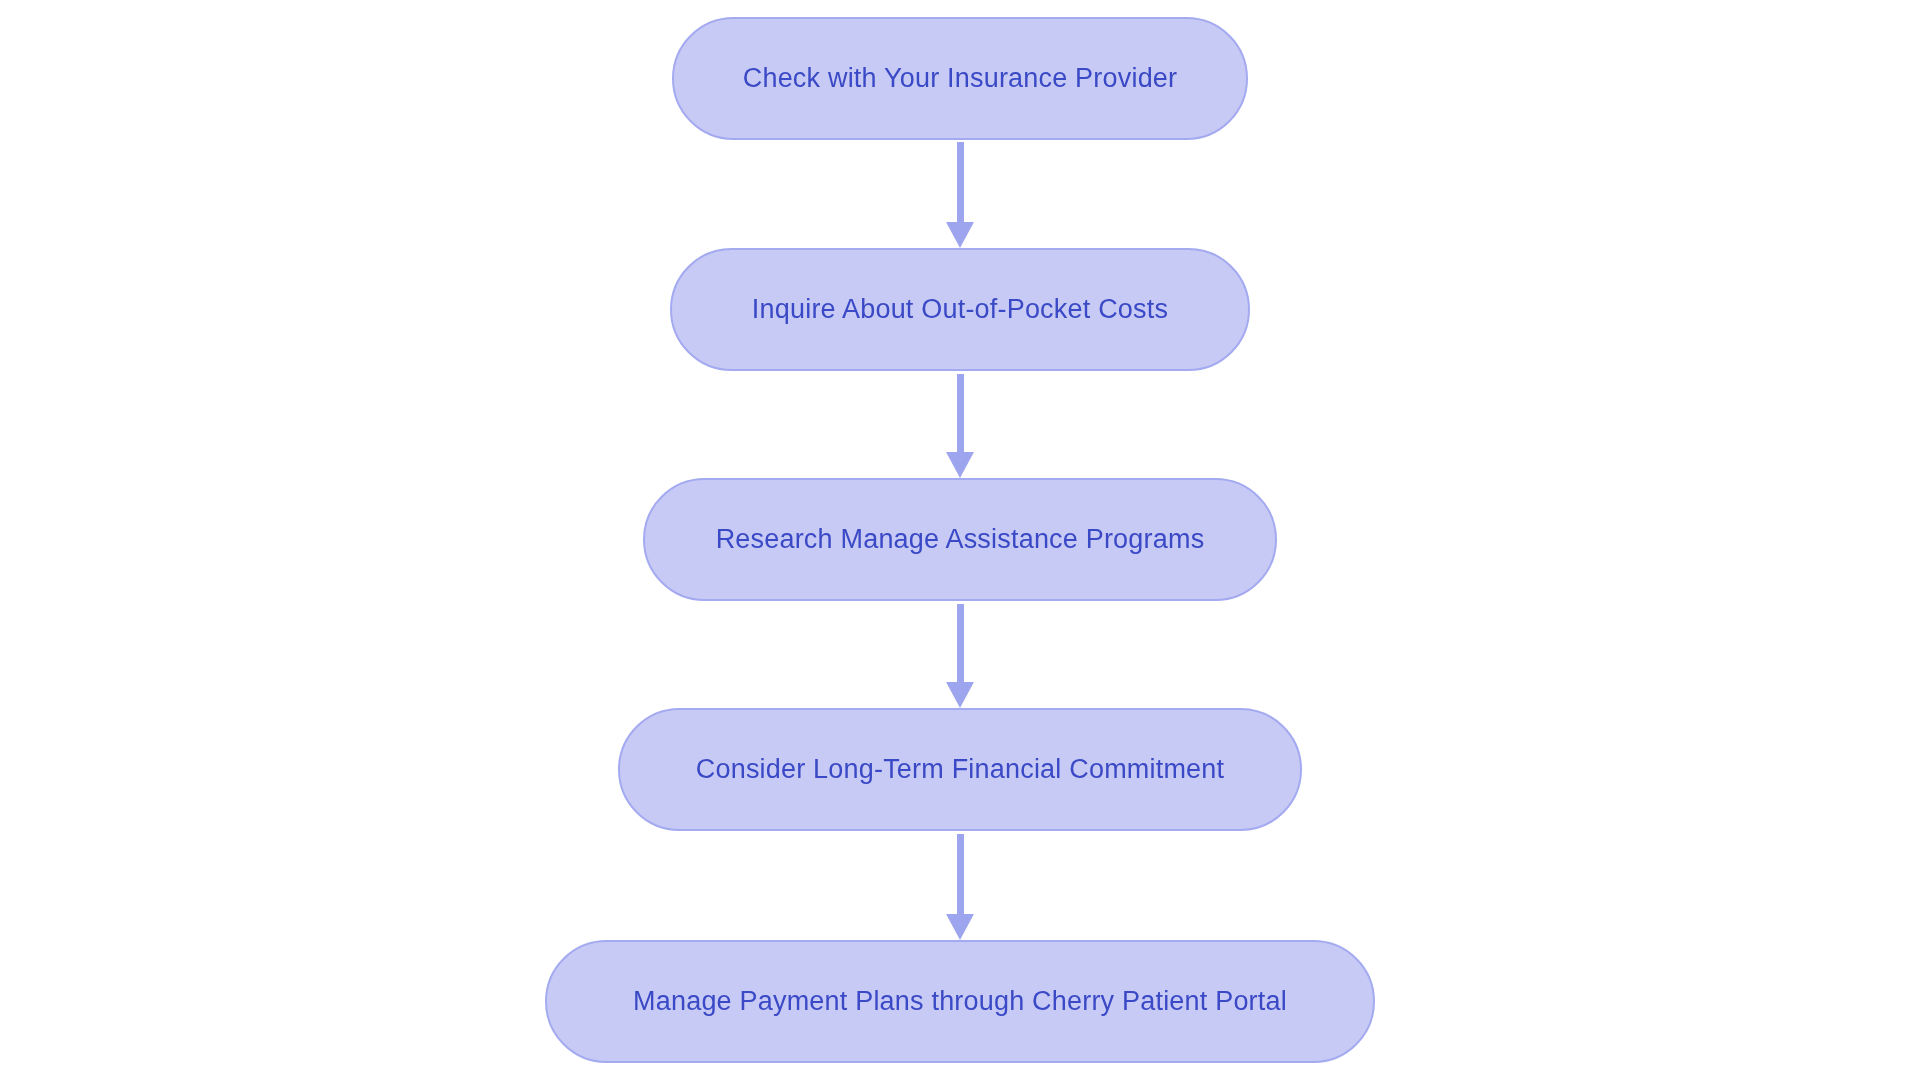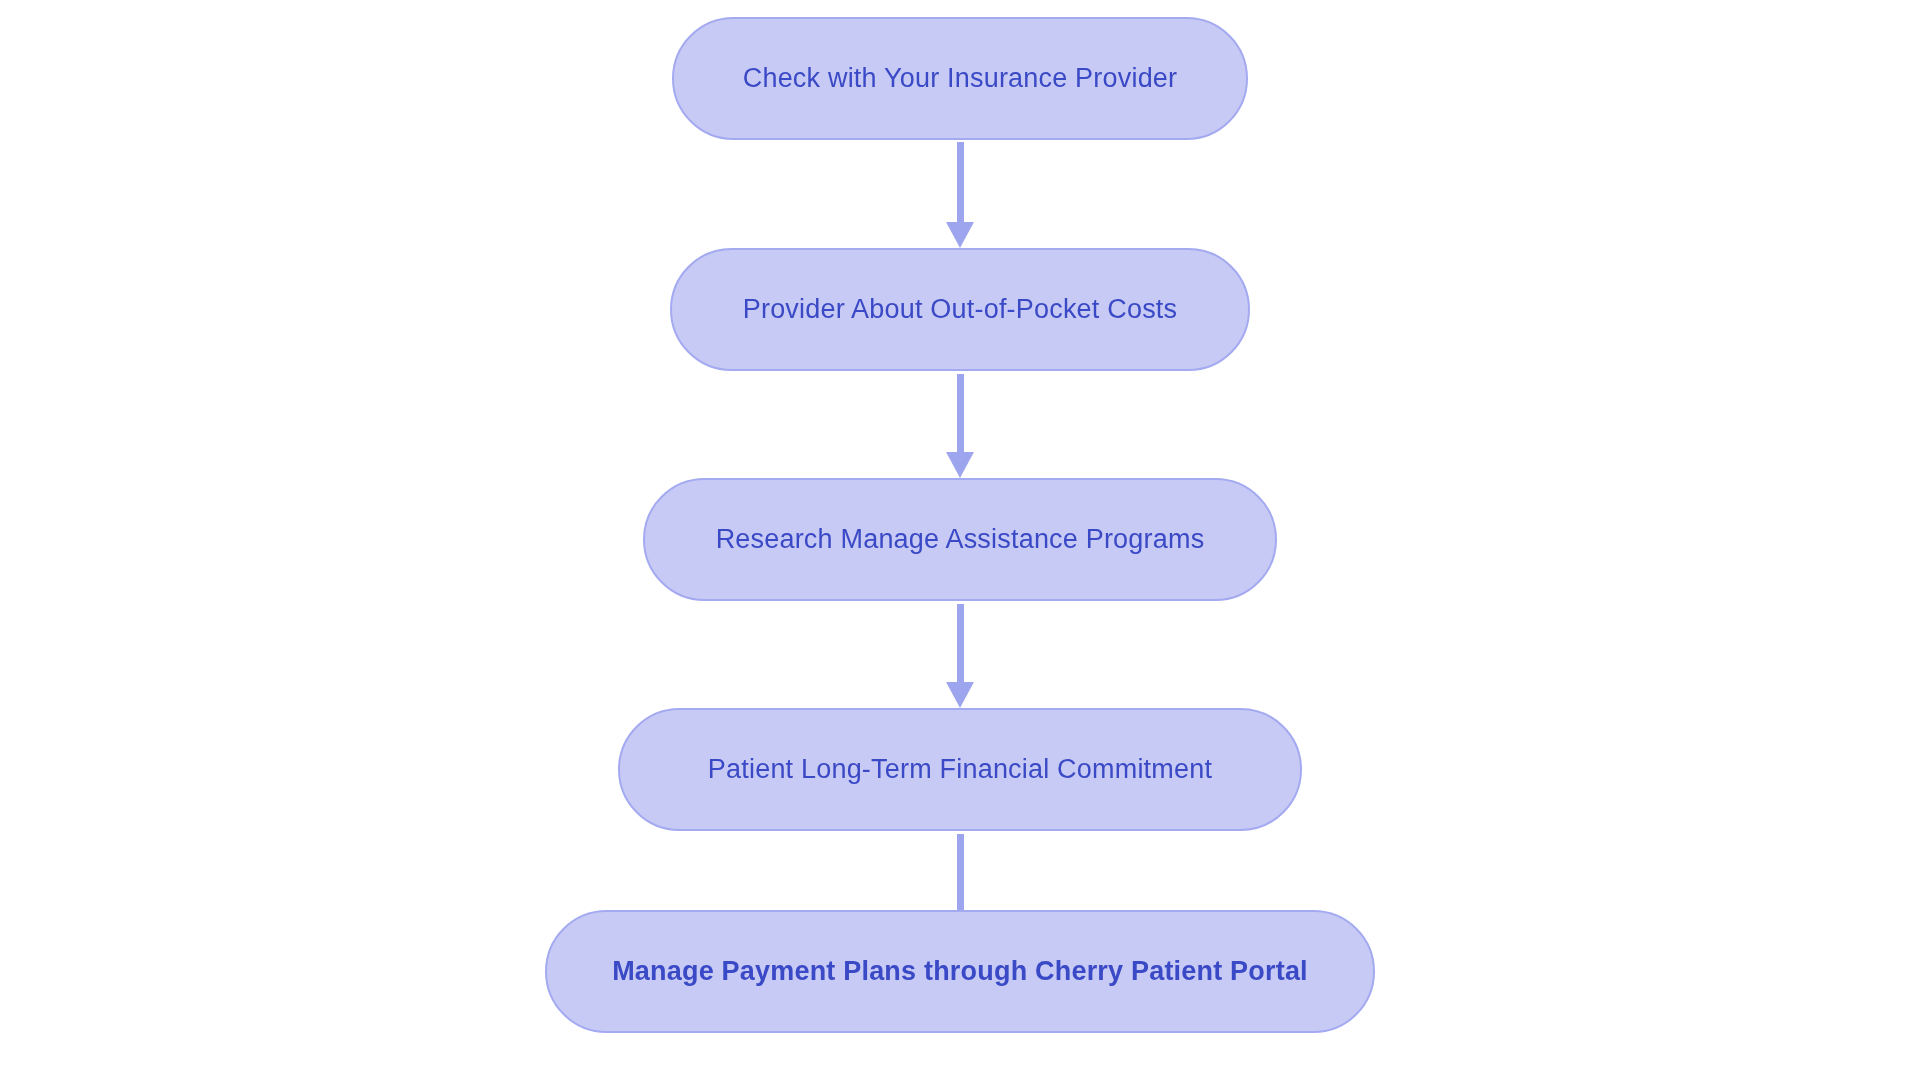--- a/index.html
+++ b/index.html
@@ -36,21 +36,21 @@
     color:var(--node-text);
     font-size:27px;
     letter-spacing:0.2px;
     white-space:nowrap;
     text-align:center;
   }
   .n1{top:17px;width:576px;}
   .n2{top:248px;width:580px;}
   .n3{top:478px;width:634px;}
   .n4{top:708px;width:684px;}
-  .n5{top:910px;width:830px;font-weight:bold;}
+  .n5{top:940px;width:830px;}
 
   .connector{
     position:absolute;
     left:50%;
     transform:translateX(-50%);
     width:28px;
     display:flex;
     flex-direction:column;
     align-items:center;
   }
@@ -78,39 +78,39 @@
   <div class="node n1">
     <span>Check with Your Insurance Provider</span>
   </div>
 
   <div class="connector c1">
     <div class="line"></div>
     <div class="head"></div>
   </div>
 
   <div class="node n2">
-    <span>Provider About Out-of-Pocket Costs</span>
+    <span>Inquire About Out-of-Pocket Costs</span>
   </div>
 
   <div class="connector c2">
     <div class="line"></div>
     <div class="head"></div>
   </div>
 
   <div class="node n3">
     <span>Research Manage Assistance Programs</span>
   </div>
 
   <div class="connector c3">
     <div class="line"></div>
     <div class="head"></div>
   </div>
 
   <div class="node n4">
-    <span>Patient Long-Term Financial Commitment</span>
+    <span>Consider Long-Term Financial Commitment</span>
   </div>
 
   <div class="connector c4">
     <div class="line"></div>
     <div class="head"></div>
   </div>
 
   <div class="node n5">
     <span>Manage Payment Plans through Cherry Patient Portal</span>
   </div>

